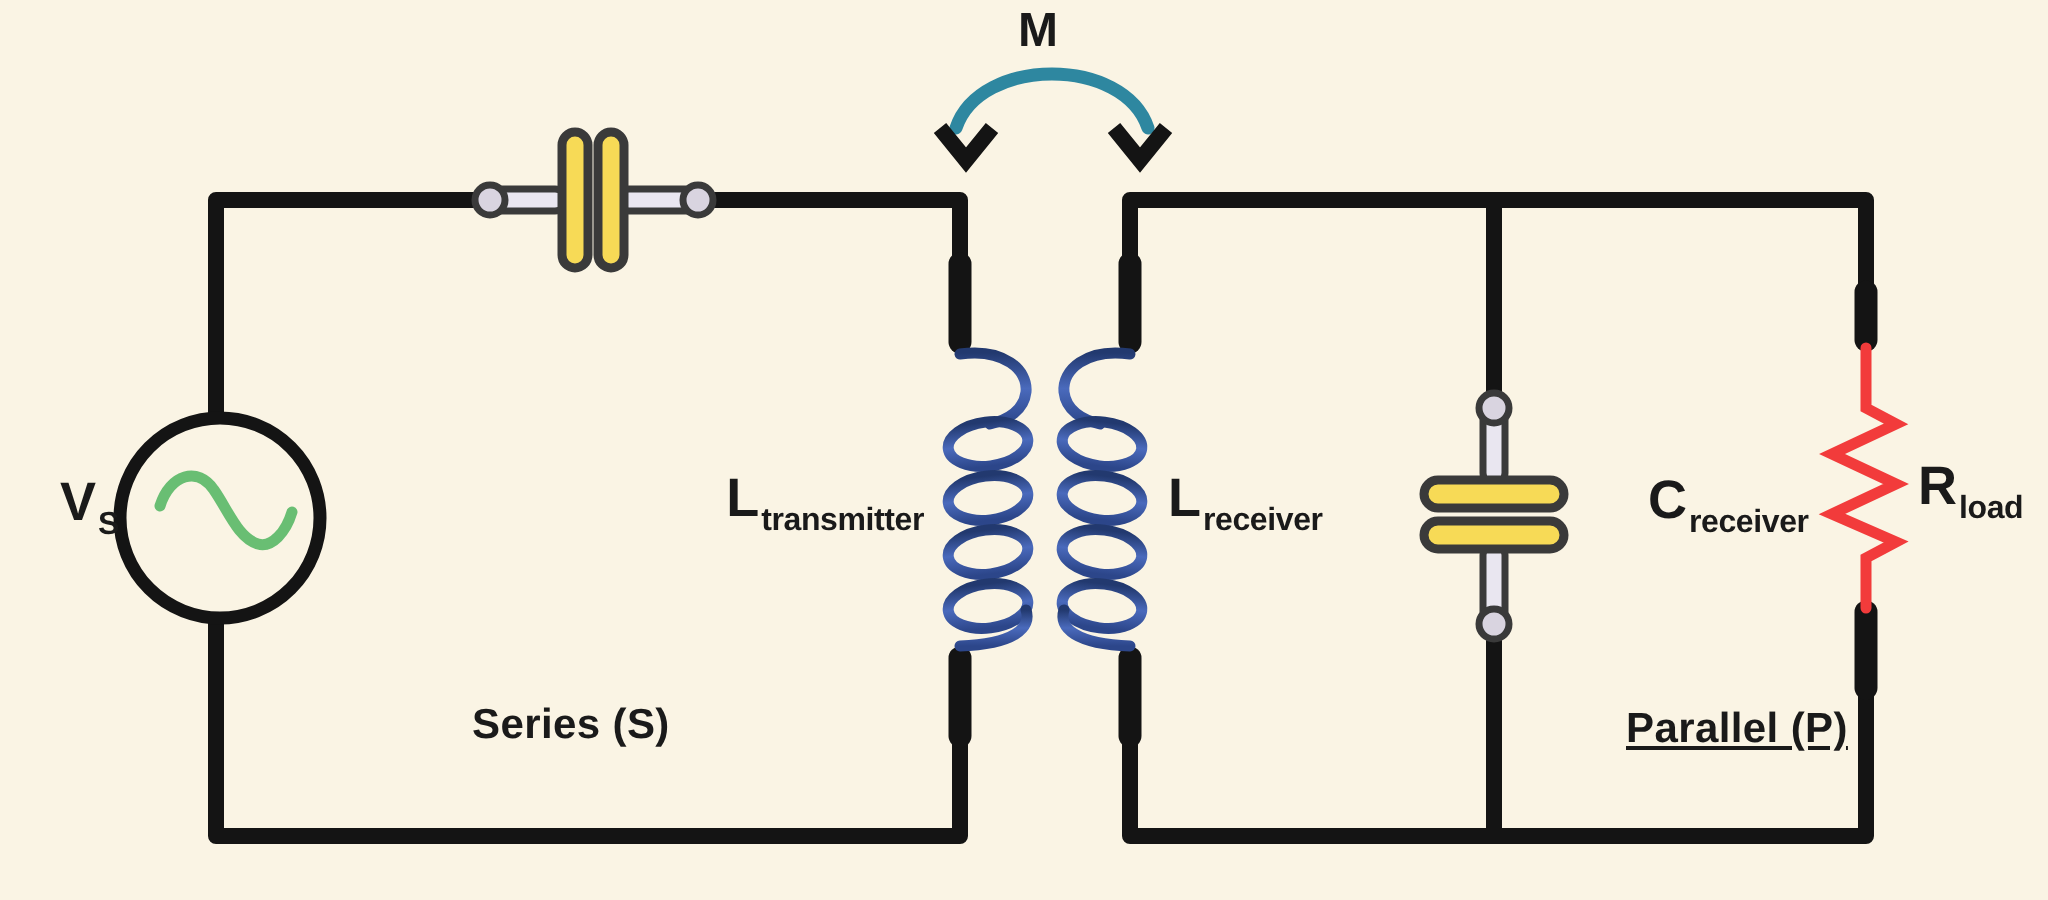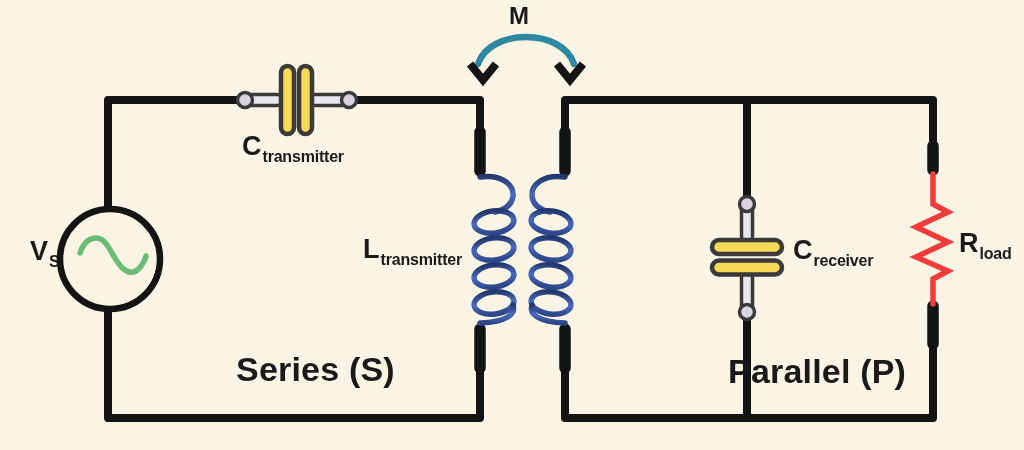--- a/index.html
+++ b/index.html
@@ -25,21 +25,21 @@
     white-space: nowrap;
     user-select: none;
   }
   .base { font-size: 27px; }
   .subscript {
     font-size: 16px;
     vertical-align: -7px;
     margin-left: 1px;
     letter-spacing: -0.2px;
   }
-  .section { font-size: 34px; letter-spacing: 0.2px; }
+  .section { font-size: 21px; letter-spacing: 0.2px; }
   .m-lbl { font-size: 24px; text-align: center; }
   .align-right { text-align: right; }
 </style>
 </head>
 <body>
 
 <div class="stage">
 
   <svg class="artwork" viewBox="0 0 1024 450">
     <defs>
@@ -130,34 +130,34 @@
 
     <path d="M933 174 L933 204 L948 212 L916 227 L948 242 L916 257 L948 271 L933 279 L933 304" fill="none" stroke-width="5.5" stroke-linejoin="miter" stroke-linecap="round" stroke="#F23B3B"></path>
   </svg>
 
   <div class="lbl m-lbl" style="left:504px; top:4px; width:30px;">M</div>
 
   <div class="lbl" style="left:30px; top:238px;">
     <span class="base">V</span><span class="subscript">S</span>
   </div>
 
-  <div class="lbl" style="left:242px; top:133px;">
-    <span class="base">C</span><span class="subscript">transmitter</span>
-  </div>
 
   <div class="lbl align-right" style="left:330px; top:236px; width:132px;">
     <span class="base">L</span><span class="subscript">transmitter</span>
   </div>
 
+  <div class="lbl" style="left:584px; top:236px;">
+    <span class="base">L</span><span class="subscript">receiver</span>
+  </div>
 
-  <div class="lbl" style="left:793px; top:237px;">
+  <div class="lbl" style="left:824px; top:237px;">
     <span class="base">C</span><span class="subscript">receiver</span>
   </div>
 
   <div class="lbl" style="left:959px; top:230px;">
     <span class="base">R</span><span class="subscript">load</span>
   </div>
 
   <div class="lbl section" style="left:236px; top:352px;">Series (S)</div>
 
-  <div class="lbl section" style="left:728px; top:354px;">Parallel (P)</div>
+  <div class="lbl section" style="left:813px; top:354px;text-decoration:underline;">Parallel (P)</div>
 
 </div>
 
 </body></html>

